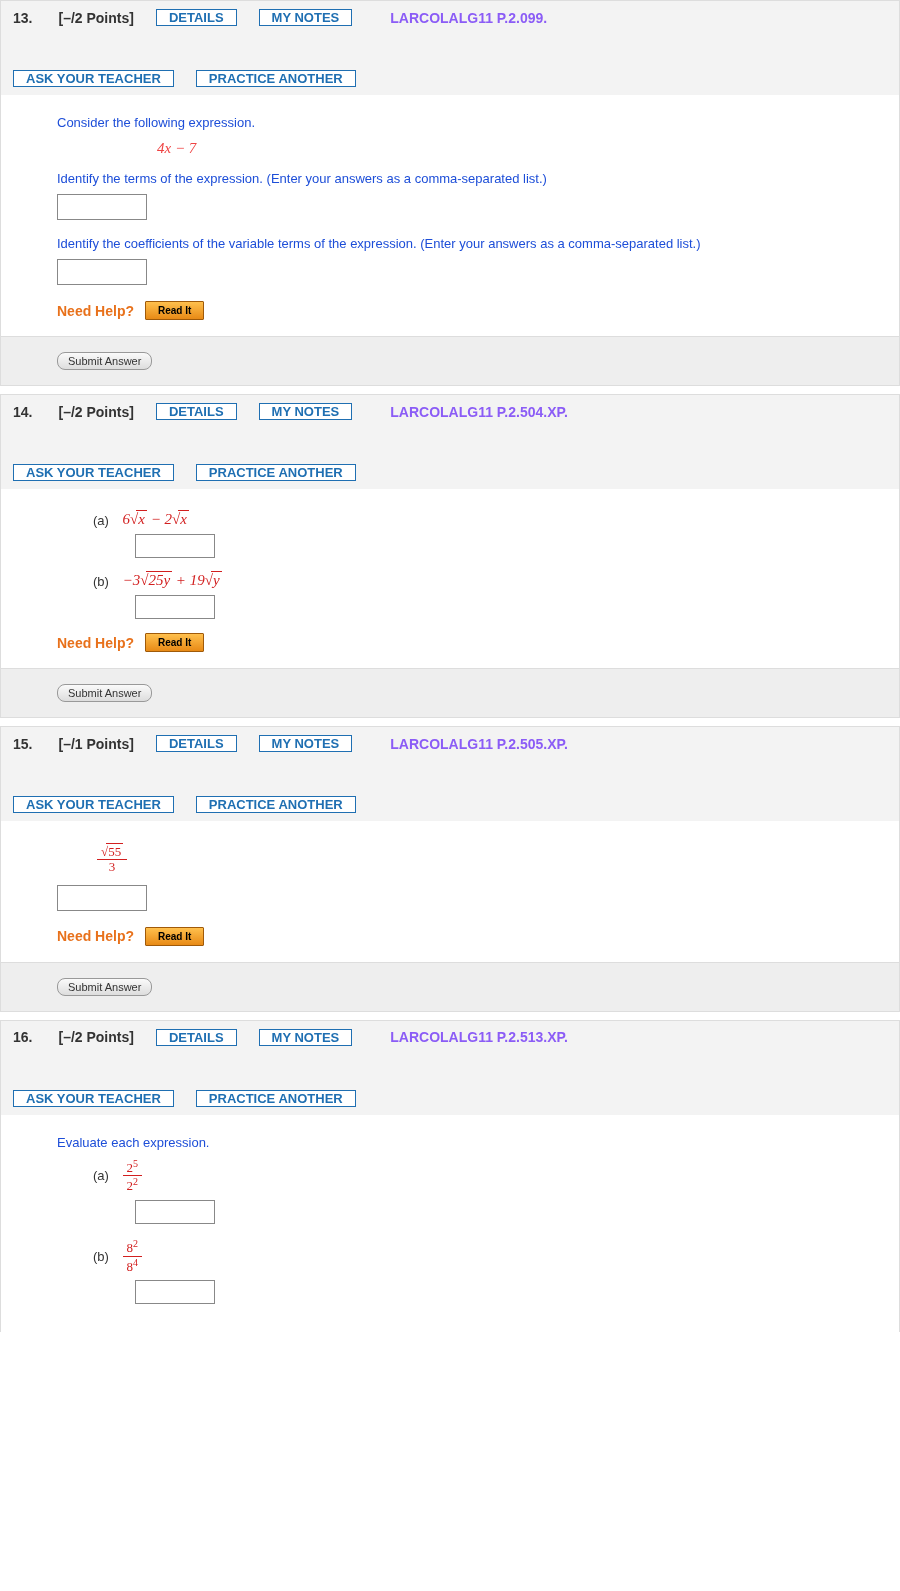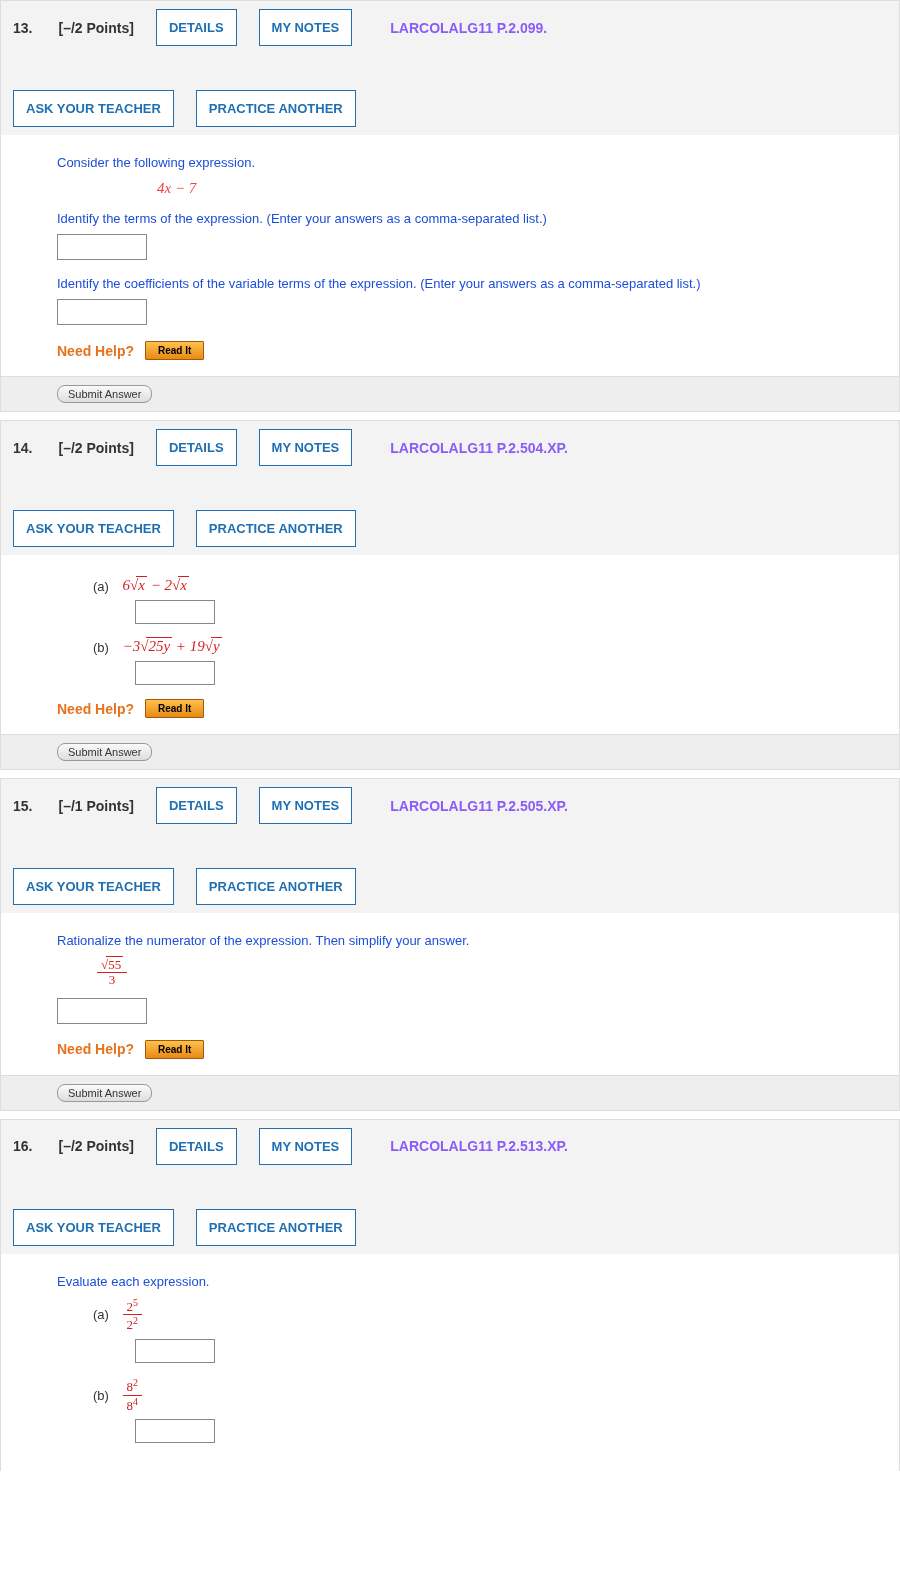--- a/index.html
+++ b/index.html
@@ -30,21 +30,21 @@
   }
   .points {
     font-weight: bold;
     font-size: 14px;
   }
   .hbtn {
     display: inline-block;
     border: 1.5px solid #1f6fb2;
     color: #1f6fb2;
     background: #fff;
-    padding: 10px 12px;
+    padding: 0 12px;
     font-weight: bold;
     font-size: 13px;
     cursor: pointer;
     text-align: center;
   }
   .source {
     font-weight: bold;
     font-size: 14px;
     color: #8b5cf6;
     margin-left: 16px;
@@ -118,21 +118,21 @@
     border: 1px solid #a05a09;
     color: #000;
     font-size: 10px;
     font-weight: bold;
     padding: 3px 12px;
     cursor: pointer;
     border-radius: 1px;
   }
   .submit-wrap {
     background: #eee;
-    padding: 8px;
+    padding: 15px;
     border-top: 1px solid #ddd;
     margin: 16px -14px -14px -56px;
     padding-left: 56px;
   }
   .submit-btn {
     background: linear-gradient(#fafafa, #ddd);
     border: 1px solid #999;
     border-radius: 8px;
     padding: 2px 10px;
     font-size: 11px;
@@ -229,21 +229,20 @@
     <span class="q-num">15.</span>
     <span class="points">[–/1 Points]</span>
     <span class="hbtn">DETAILS</span>
     <span class="hbtn">MY NOTES</span>
     <span class="source">LARCOLALG11 P.2.505.XP.</span>
     <span class="nl"></span>
     <span class="hbtn">ASK YOUR TEACHER</span>
     <span class="hbtn">PRACTICE ANOTHER</span>
   </div>
   <div class="q-body">
-    <div class="prompt">Rationalize the numerator of the expression. Then simplify your answer.</div>
     <div style="margin:10px 0 10px 40px">
       <span class="frac">
         <span class="num"><span class="sqrt">√<span class="rad" style="font-style:normal">55</span></span></span>
         <span class="den" style="font-style:normal">3</span>
       </span>
     </div>
     <input class="answer-input" style="">
     <div class="needhelp-row">
       <span class="needhelp">Need Help?</span>
       <button class="readit-btn">Read It</button>

